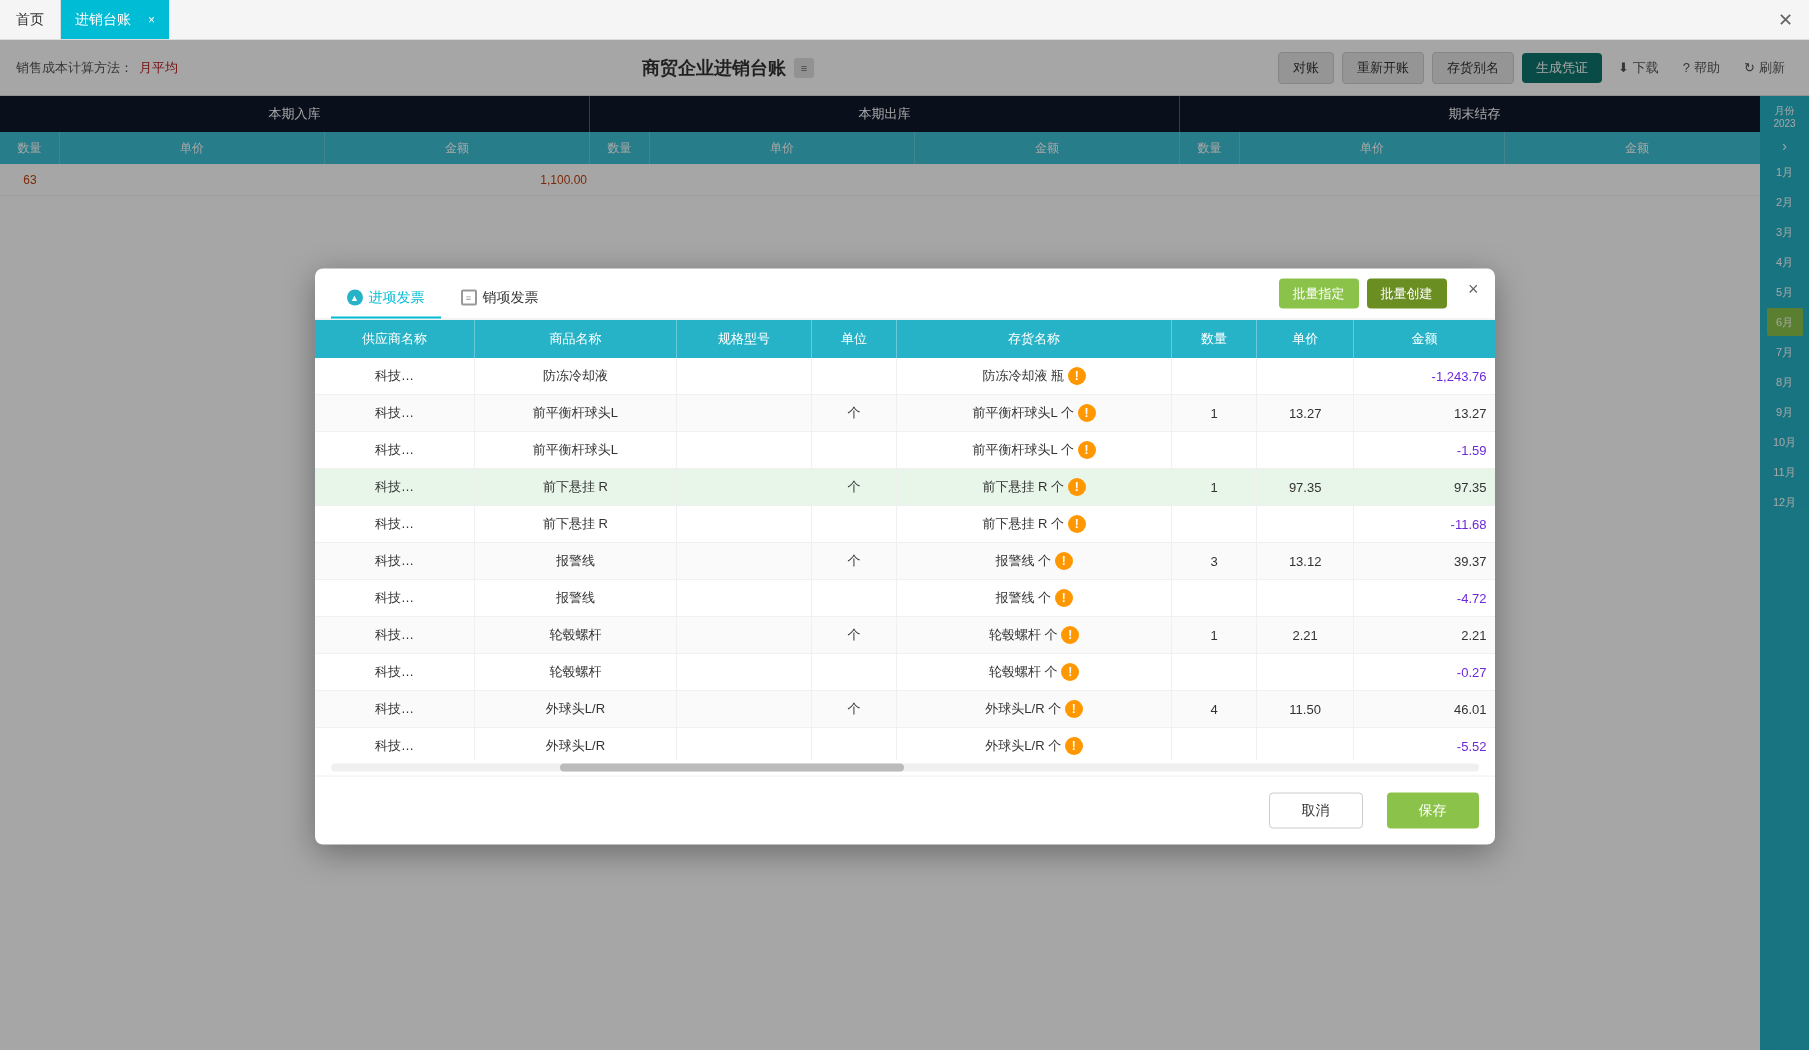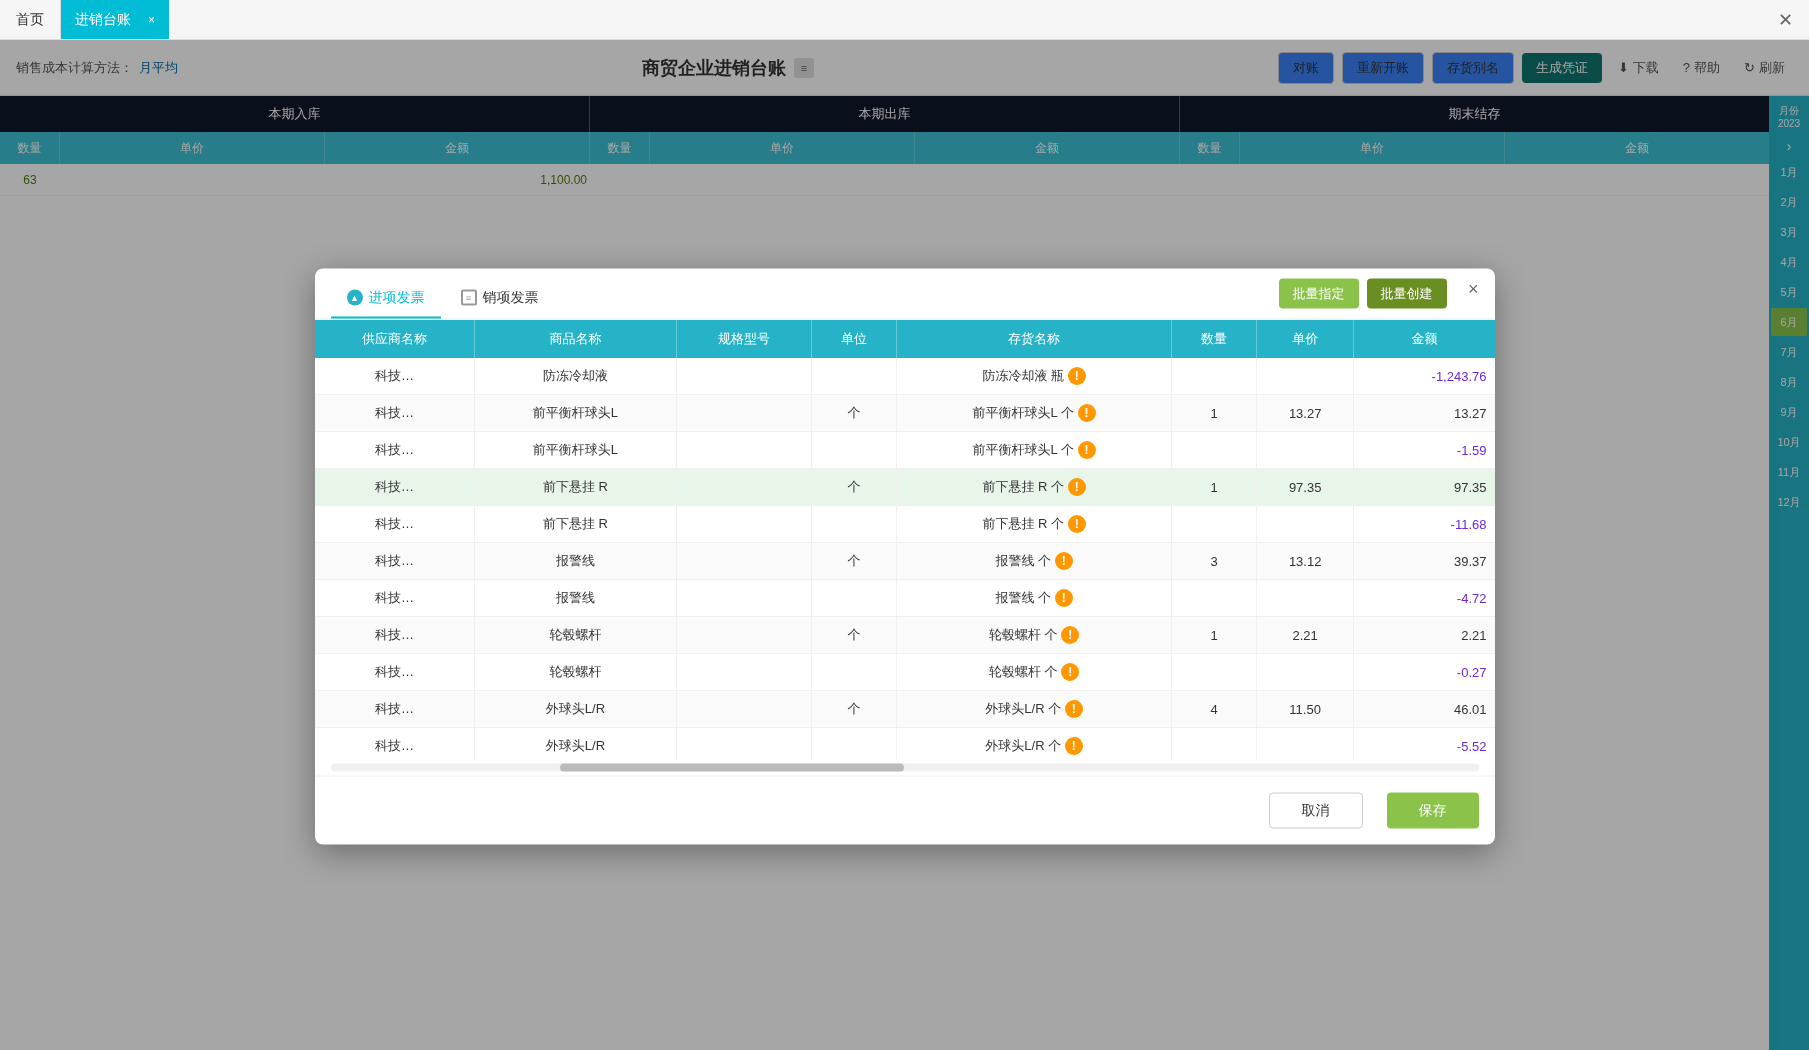--- a/index.html
+++ b/index.html
@@ -110,21 +110,21 @@
       color: #666;
     }
     .toolbar-actions {
       display: flex;
       align-items: center;
       gap: 8px;
     }
     .btn-outline {
       padding: 6px 14px;
       border: 1px solid #ccc;
-      background: #3b82f6;
+      background: #e5e5e5;
       border-radius: 4px;
       cursor: pointer;
       font-size: 13px;
       color: #333;
     }
     .btn-green-dark {
       padding: 6px 14px;
       border: none;
       background: #0f766e;
       border-radius: 4px;
@@ -374,21 +374,21 @@
       flex: 1;
       font-size: 12px;
       border-right: 1px solid rgba(255,255,255,0.2);
     }
 
     
     .month-sidebar {
       position: absolute;
       right: 0;
       top: 0;
-      width: 40px;
+      width: 49px;
       background: #26b3c7;
       height: 100%;
       display: flex;
       flex-direction: column;
       align-items: center;
       padding: 4px 0;
       gap: 2px;
       font-size: 11px;
       color: #fff;
     }
@@ -416,21 +416,21 @@
       color: #fff;
       font-size: 14px;
     }
 
     .cost-label {
       font-size: 13px;
       color: #555;
     }
     .cost-value {
       font-size: 13px;
-      color: #0369a1;
+      color: #b91c1c;
       font-weight: 500;
     }
   </style>
 </head>
 <body>
 
 <div class="top-bar">
   <div class="top-bar-home">
     <span>首页</span>
   </div>
@@ -510,21 +510,21 @@
         </div>
       <div class="bg-sub-cell" style="flex:1;">
           <span>单价</span>
         </div>
       <div class="bg-sub-cell" style="flex:1; border-right:none;">
           <span>金额</span>
         </div>
     </div>
 
     <div style="flex:1; background:#fff; margin-right:40px; position:relative;">
-      <div style="padding: 8px 0; color:#4d7c0f; font-size:12px; border-bottom:1px solid #f0f0f0; display:flex; height:32px; align-items:center;">
+      <div style="padding: 8px 0; color:#c2410c; font-size:12px; border-bottom:1px solid #f0f0f0; display:flex; height:32px; align-items:center;">
         <div style="flex:0 0 60px; text-align:center;">63</div>
         <div style="flex:1; text-align:right; padding-right:8px;"></div>
         <div style="flex:1; text-align:right; padding-right:8px;">1,100.00</div>
         <div style="flex:0 0 60px;"></div>
         <div style="flex:1;"></div>
         <div style="flex:1; text-align:right; padding-right:8px;"></div>
         <div style="flex:0 0 60px;"></div>
         <div style="flex:1;"></div>
         <div style="flex:1; text-align:right; padding-right:8px;"></div>
       </div>

